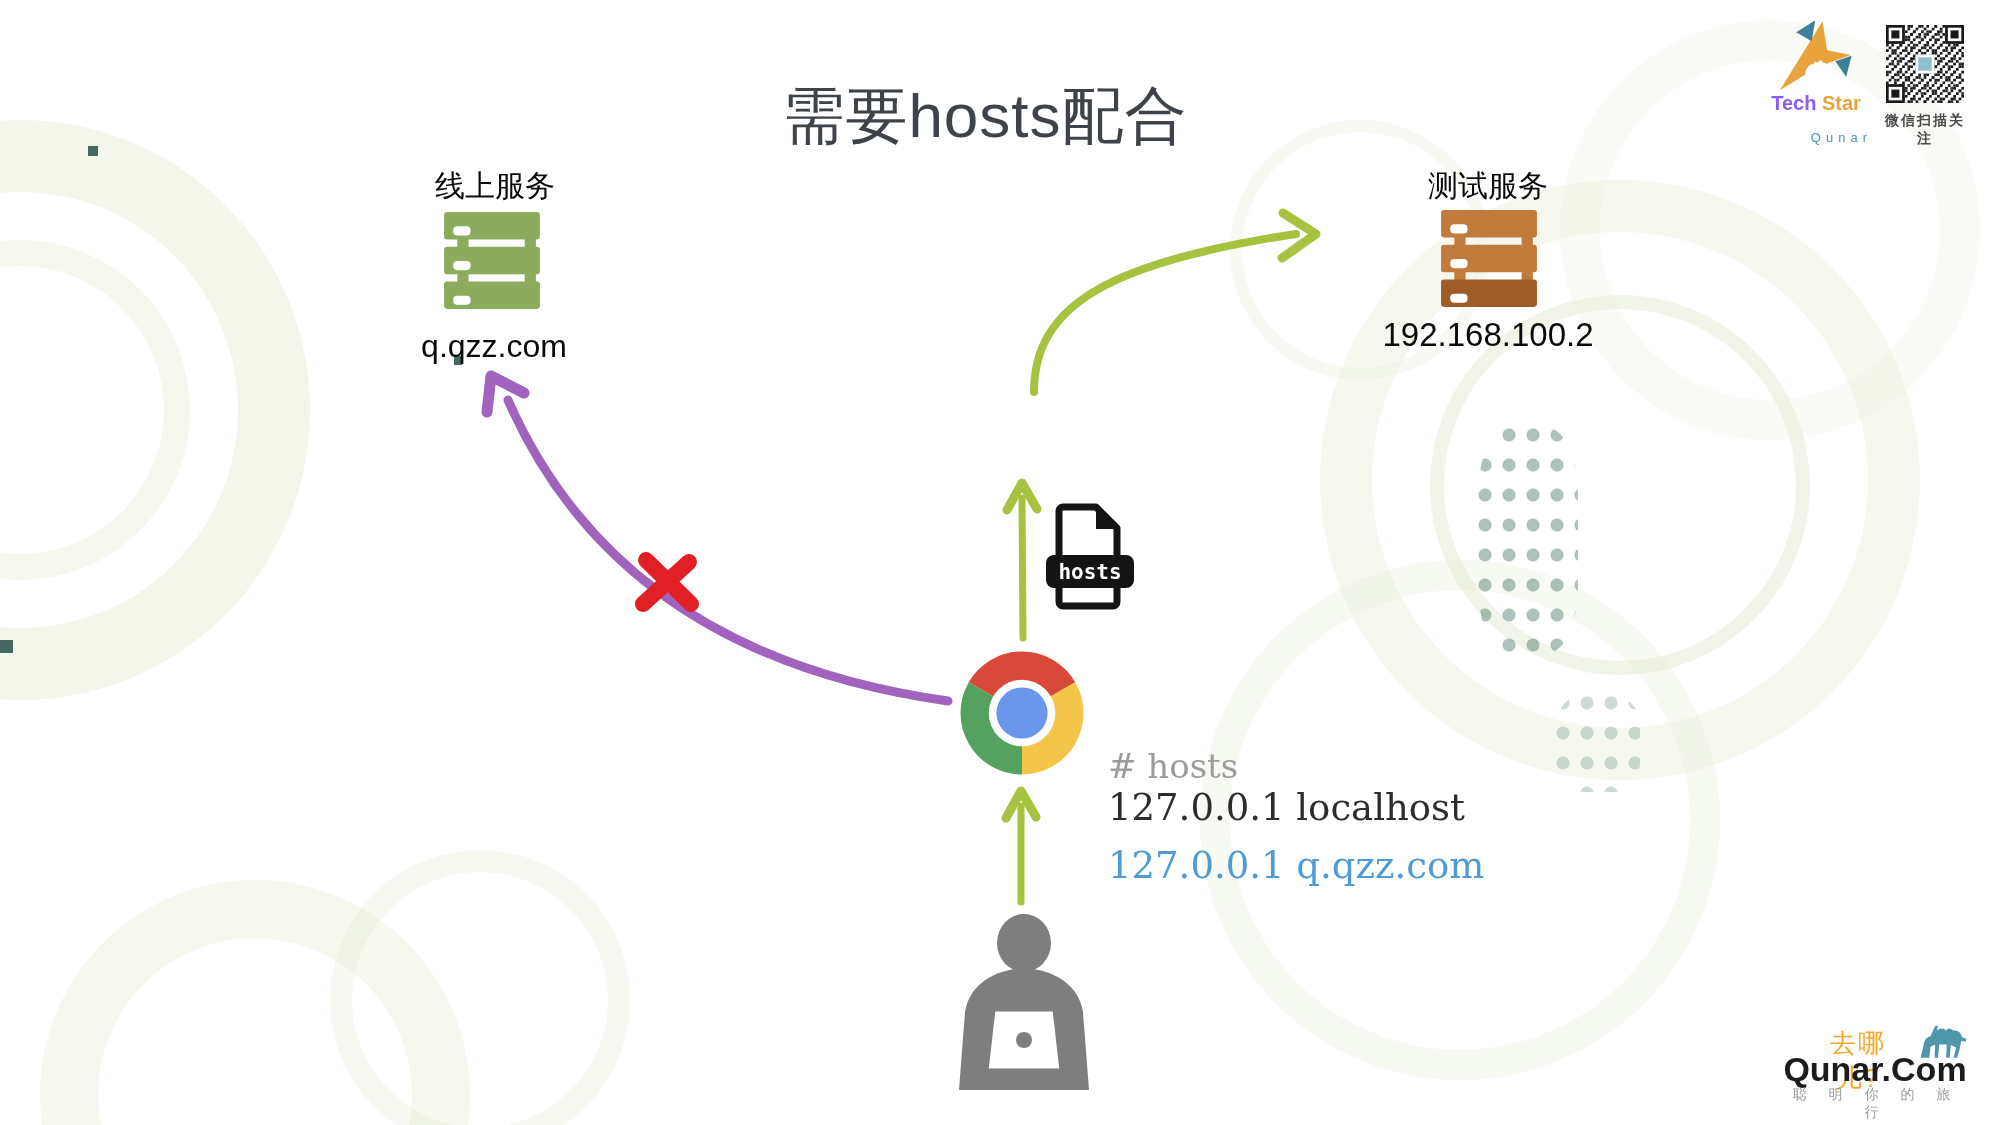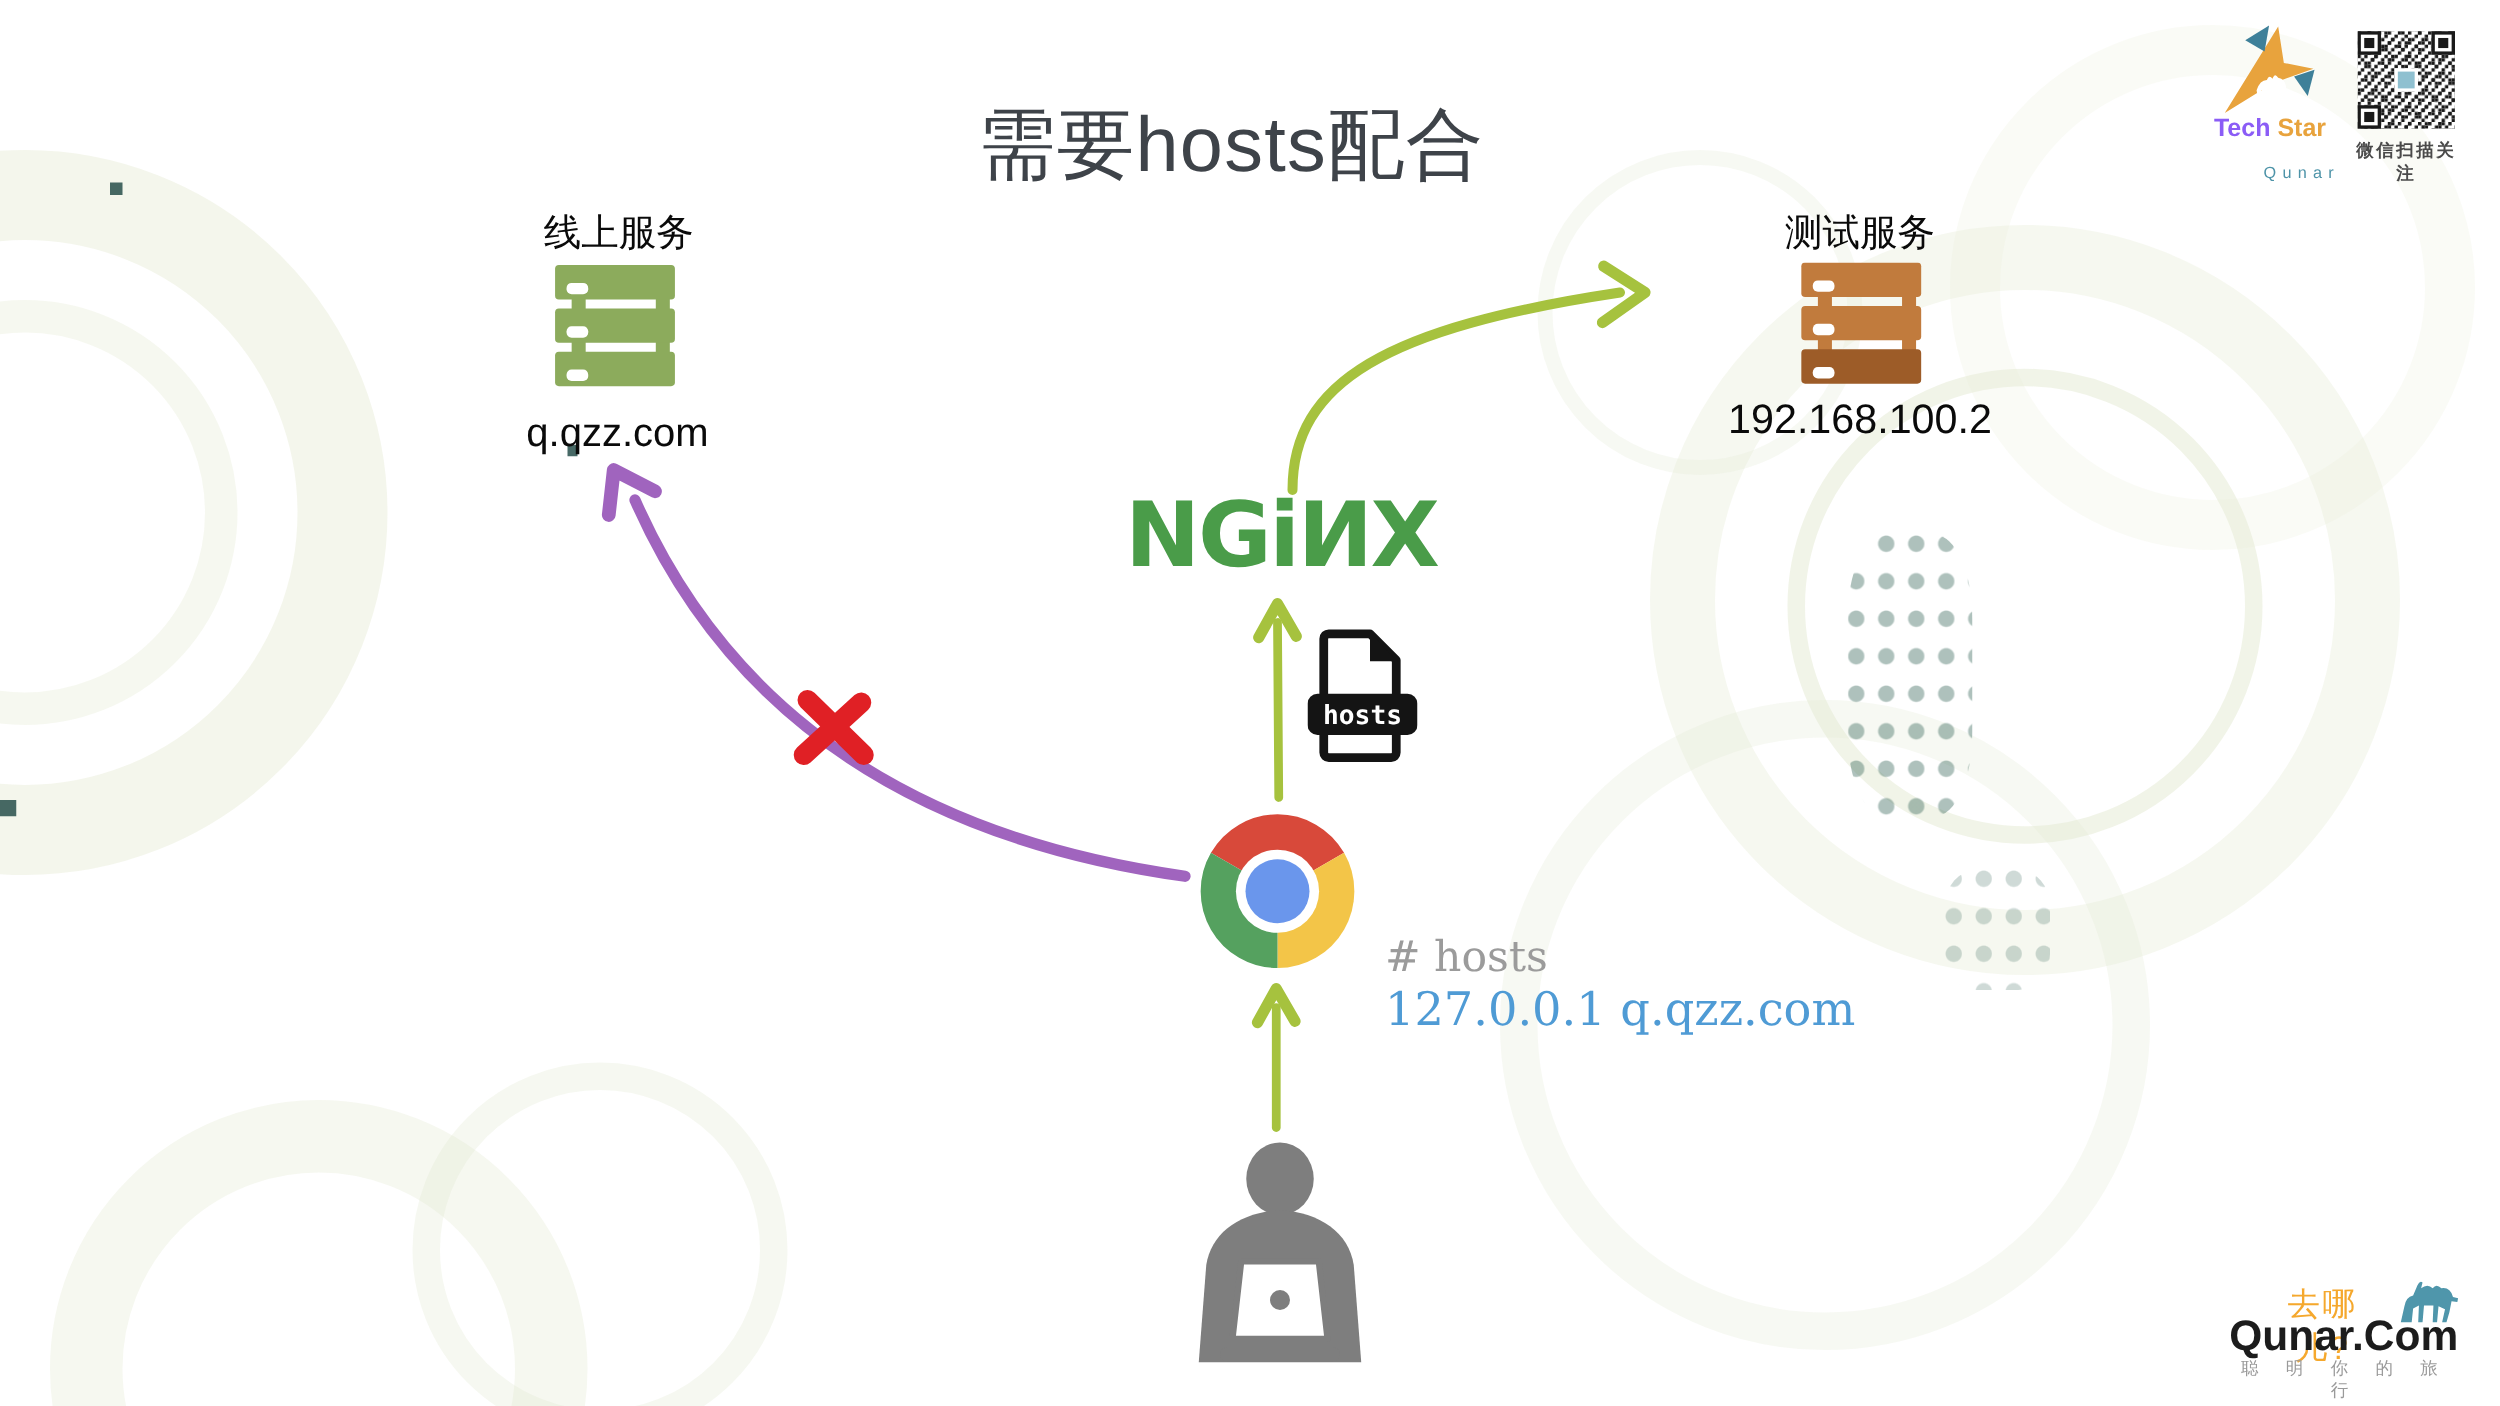--- a/index.html
+++ b/index.html
@@ -148,39 +148,39 @@
     </g>
     <rect x="3" y="68" width="94" height="27" rx="3" fill="#9d5c28"></rect>
     <g fill="#ffffff">
       <rect x="12" y="14" width="17" height="9" rx="4"></rect>
       <rect x="12" y="48" width="17" height="9" rx="4"></rect>
       <rect x="12" y="82" width="17" height="9" rx="4"></rect>
     </g>
   </svg>
   <div class="svc-addr addr-test">192.168.100.2</div>
 
-  <div class="nginx">NGiИX</div>
 
   <svg class="abs" style="left:1046px;top:502px" width="88" height="110" viewBox="0 0 88 110">
     <path d="M17 5 h33 l21 21 v74 a4 4 0 0 1 -4 4 h-50 a4 4 0 0 1 -4 -4 v-91 a4 4 0 0 1 4 -4 z" fill="#ffffff" stroke="#141414" stroke-width="7" stroke-linejoin="round"></path>
     <path d="M50 4 L72 27 L50 27 Z" fill="#141414"></path>
     <rect x="0" y="53" width="88" height="33" rx="8" fill="#141414"></rect>
     <text x="44" y="77" text-anchor="middle" font-family="'DejaVu Sans Mono', monospace" font-size="21" font-weight="bold" fill="#ffffff">hosts</text>
   </svg>
 
   <svg class="abs" style="left:958px;top:649px" width="128" height="128" viewBox="0 0 100 100">
     <path d="M50 50 L8.4 26 A48 48 0 0 1 91.6 26 Z" fill="#d8493a"></path>
     <path d="M50 50 L91.6 26 A48 48 0 0 1 50 98 Z" fill="#f3c548"></path>
     <path d="M50 50 L50 98 A48 48 0 0 1 8.4 26 Z" fill="#55a15f"></path>
     <circle cx="50" cy="50" r="26" fill="#ffffff"></circle>
     <circle cx="50" cy="50" r="20" fill="#6a96ec"></circle>
   </svg>
 
   <div class="hostscfg">
     <div class="comment"># hosts</div>
+    <div class="line1">127.0.0.1 localhost</div>
     <div class="line2">127.0.0.1 q.qzz.com</div>
   </div>
 
   <svg class="abs" style="left:948px;top:910px" width="150" height="180" viewBox="0 0 150 180">
     <ellipse cx="76" cy="33" rx="27" ry="29" fill="#7e7e7e"></ellipse>
     <path d="M76 58 C 44 60 21 76 17 102 L 11 180 L 141 180 L 135 102 C 131 76 108 60 76 58 Z" fill="#7e7e7e"></path>
     <path d="M45 99 L 107 99 L 114 161 L 38 161 Z" fill="#ffffff" stroke="#7e7e7e" stroke-width="5" stroke-linejoin="round"></path>
     <circle cx="76" cy="130" r="8" fill="#7e7e7e"></circle>
     <rect x="28" y="168" width="96" height="11" rx="5.5" fill="#7e7e7e"></rect>
   </svg>

